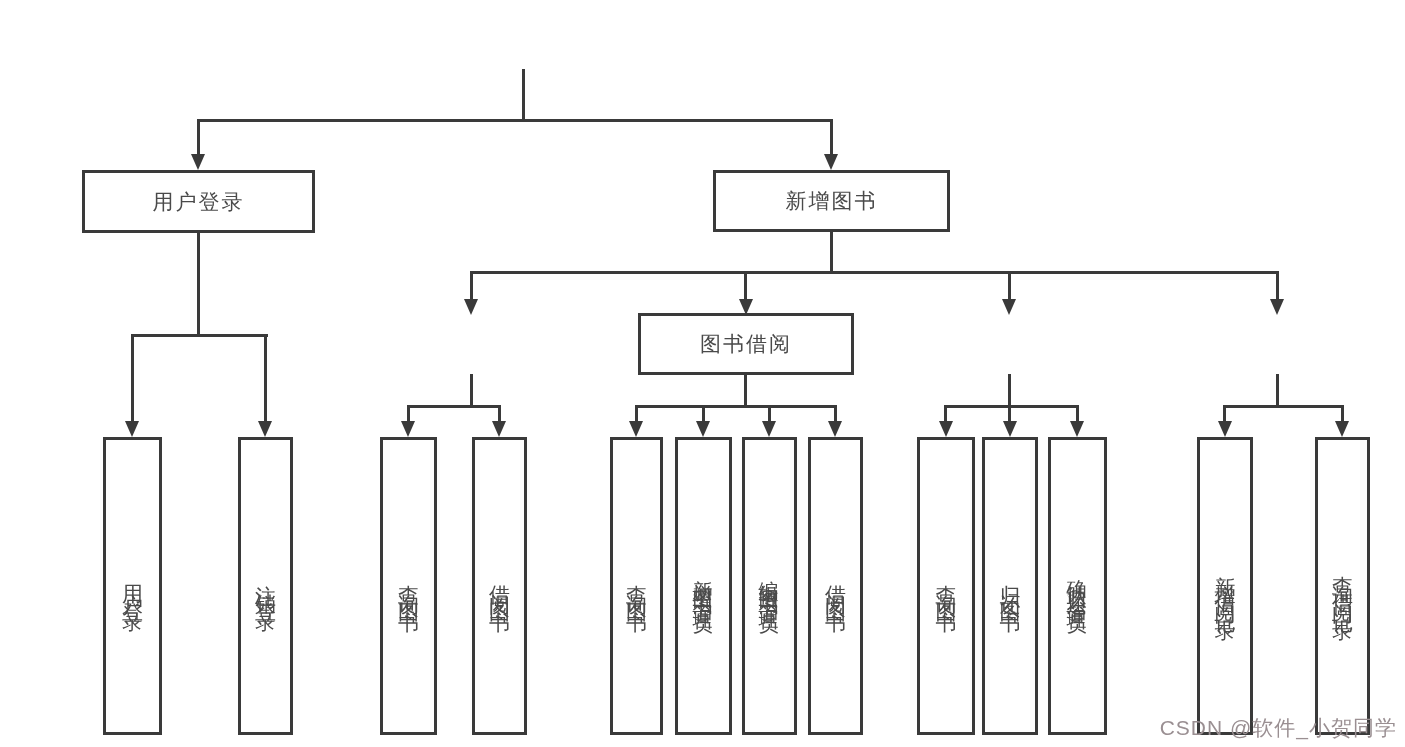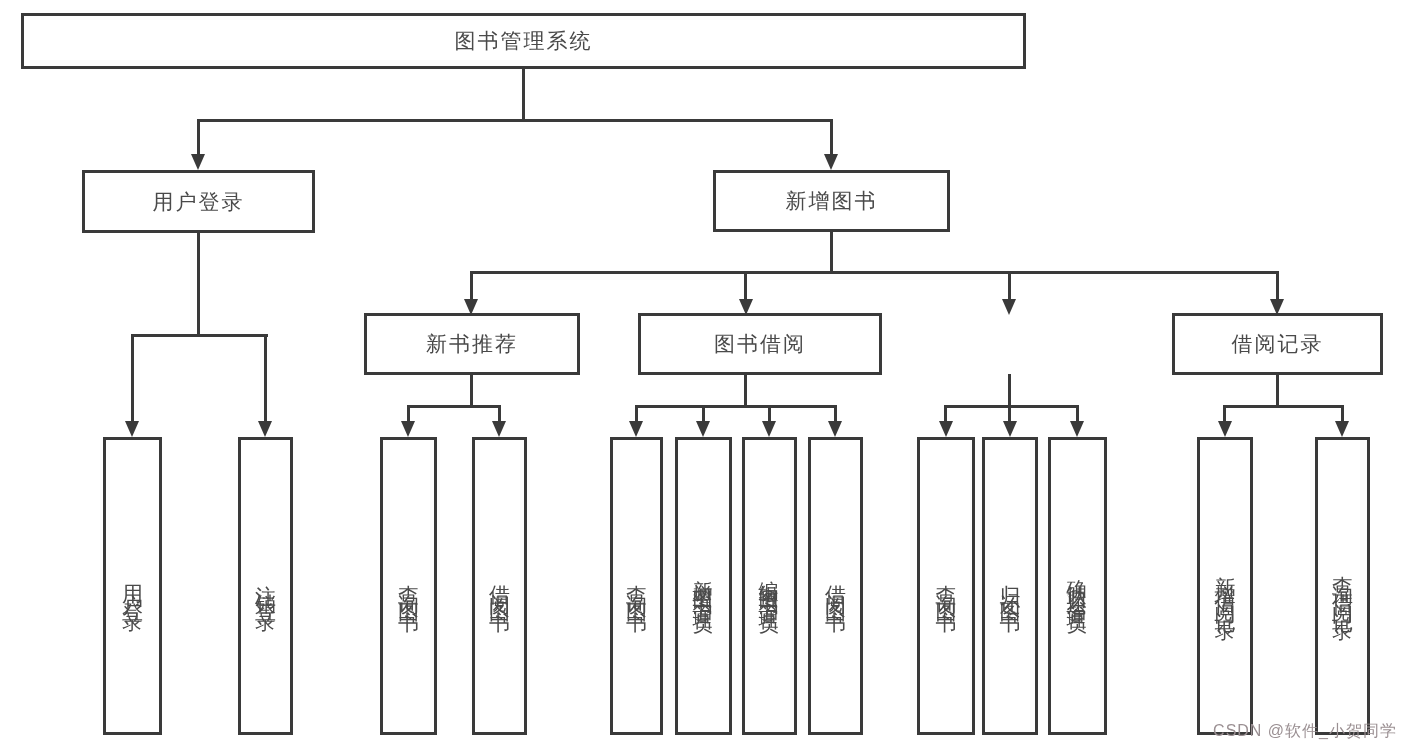--- a/index.html
+++ b/index.html
@@ -54,44 +54,41 @@
     position:absolute;
     width:0;height:0;
     border-left:7px solid transparent;
     border-right:7px solid transparent;
     border-top:16px solid var(--line);
   }
   .watermark{
     position:absolute;
     right:8px;
     bottom:5px;
-    font-size:16px;
+    font-size:21px;
     color:#9a8f92;
     letter-spacing:1px;
     z-index:10;
     white-space:nowrap;
   }
 </style>
 </head>
 <body>
 
 <div class="canvas">
 
-  <div class="node" style="left:21px;top:13px;width:1005px;height:56px;">图书管理系统</div>
 
   <div class="node" style="left:82px;top:170px;width:233px;height:63px;">用户登录</div>
 
   <div class="node" style="left:713px;top:170px;width:237px;height:62px;">新增图书</div>
 
-  <div class="node" style="left:364px;top:313px;width:216px;height:62px;">新书推荐</div>
 
-  <div class="node" style="left:638px;top:313px;width:244px;height:62px;">图书借阅</div>
+  <div class="node" style="left:638px;top:313px;width:216px;height:62px;">图书借阅</div>
 
 
-  <div class="node" style="left:1172px;top:313px;width:211px;height:62px;">借阅记录</div>
 
   <div class="leaf" style="left:103px;width:59px;">用户登录</div>
 
   <div class="leaf" style="left:238px;width:55px;">注销登录</div>
 
   <div class="leaf" style="left:380px;width:57px;">查询图书</div>
 
   <div class="leaf" style="left:472px;width:55px;">借阅图书</div>
 
   <div class="leaf" style="left:610px;width:53px;">查询图书</div>

